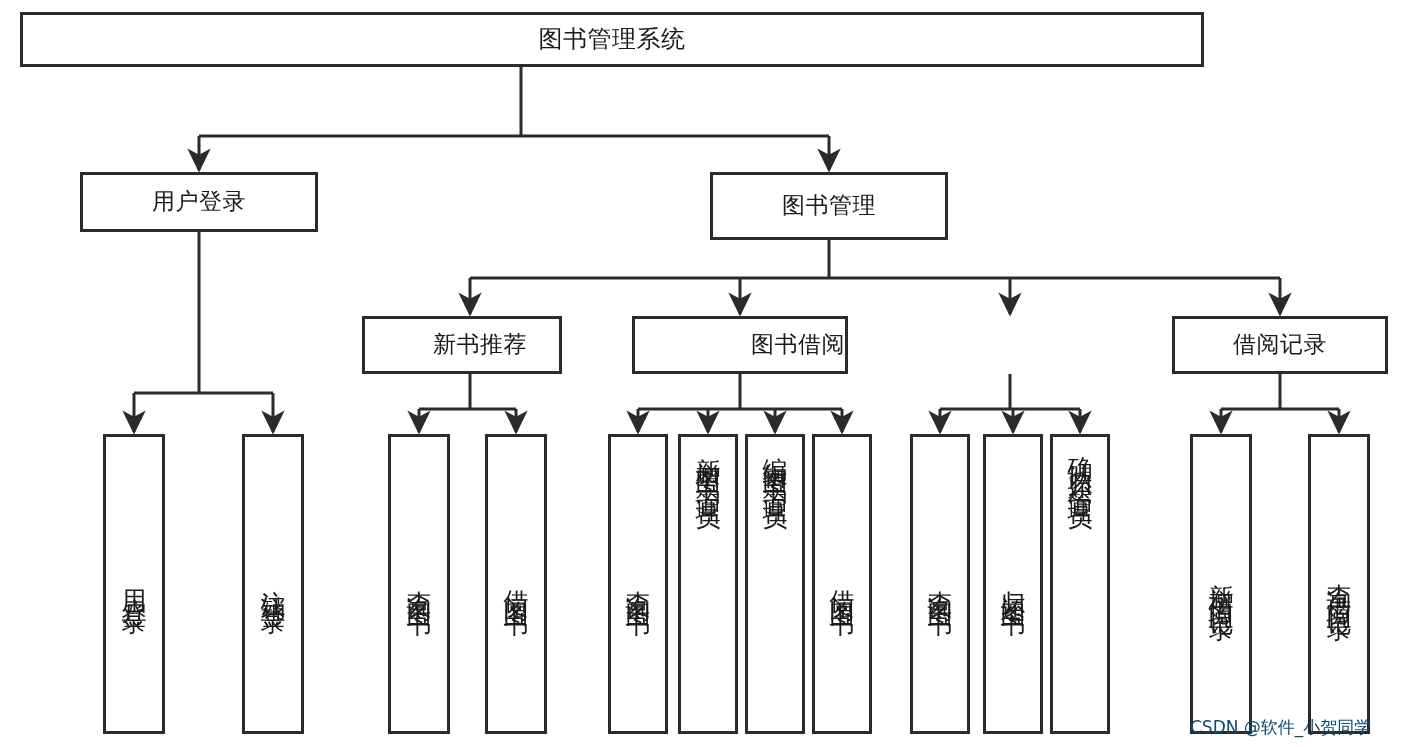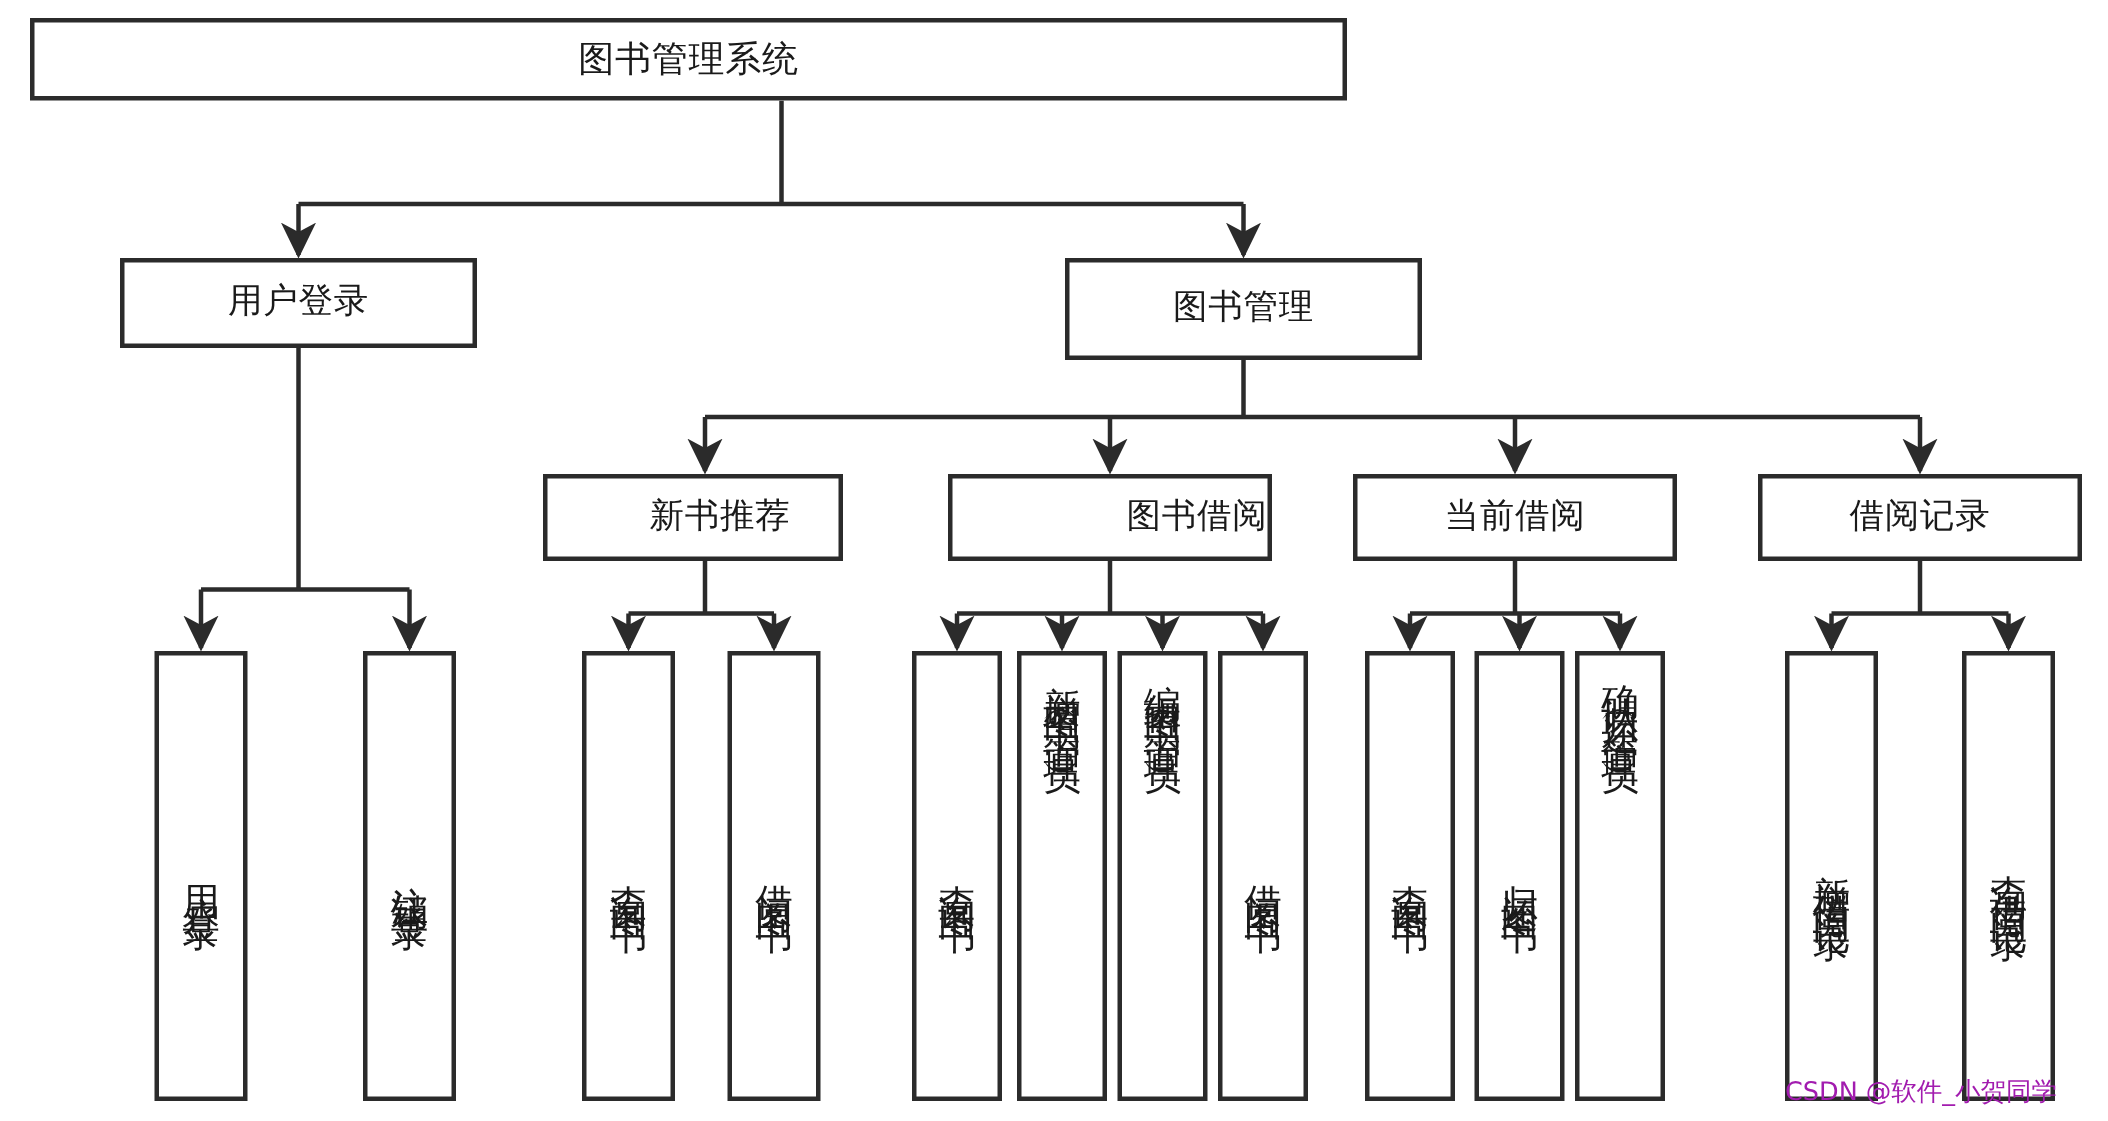--- a/index.html
+++ b/index.html
@@ -117,37 +117,34 @@
       <line x1="1010" y1="374" x2="1010" y2="409" stroke="#2b2b2b" stroke-width="3"></line>
       <line x1="940" y1="409" x2="1080" y2="409" stroke="#2b2b2b" stroke-width="3"></line>
       <line x1="940" y1="409" x2="940" y2="432" stroke="#2b2b2b" stroke-width="3" marker-end="url(#arw)"></line>
       <line x1="1013" y1="409" x2="1013" y2="432" stroke="#2b2b2b" stroke-width="3" marker-end="url(#arw)"></line>
       <line x1="1080" y1="409" x2="1080" y2="432" stroke="#2b2b2b" stroke-width="3" marker-end="url(#arw)"></line>
       <line x1="1280" y1="374" x2="1280" y2="409" stroke="#2b2b2b" stroke-width="3"></line>
       <line x1="1221" y1="409" x2="1339" y2="409" stroke="#2b2b2b" stroke-width="3"></line>
       <line x1="1221" y1="409" x2="1221" y2="432" stroke="#2b2b2b" stroke-width="3" marker-end="url(#arw)"></line>
       <line x1="1339" y1="409" x2="1339" y2="432" stroke="#2b2b2b" stroke-width="3" marker-end="url(#arw)"></line>
     </svg>
-<div class="node h root" style="left: 20px; top: 12px; width: 878px; height: 55px; border-color: rgb(43, 43, 43); background: rgb(255, 255, 255);">
+<div class="node h root" style="left: 20px; top: 12px; width: 1184px; height: 55px; border-color: rgb(43, 43, 43); background: rgb(255, 255, 255);">
       <span class="label">图书管理系统</span>
     </div>
     <div class="node h" style="left: 80px; top: 172px; width: 238px; height: 60px; border-color: rgb(43, 43, 43); background: rgb(255, 255, 255);">
       <span class="label">用户登录</span>
     </div>
     <div class="node h" style="left: 710px; top: 172px; width: 238px; height: 68px; border-color: rgb(43, 43, 43); background: rgb(255, 255, 255);">
       <span class="label">图书管理</span>
     </div>
     <div class="node h" style="left: 362px; top: 316px; width: 200px; height: 58px; border-color: rgb(43, 43, 43); background: rgb(255, 255, 255); padding-left: 36px;">
       <span class="label">新书推荐</span>
     </div>
     <div class="node h" style="left: 632px; top: 316px; width: 216px; height: 58px; border-color: rgb(43, 43, 43); background: rgb(255, 255, 255); justify-content: flex-end;">
       <span class="label">图书借阅</span>
-    </div>
-    <div class="node h" style="left: 902px; top: 316px; width: 216px; height: 58px; border-color: rgb(43, 43, 43); background: rgb(255, 255, 255);">
-      <span class="label">当前借阅</span>
     </div>
     <div class="node h" style="left: 1172px; top: 316px; width: 216px; height: 58px; border-color: rgb(43, 43, 43); background: rgb(255, 255, 255);">
       <span class="label">借阅记录</span>
     </div>
     <div class="node v center" style="left: 103px; top: 434px; width: 62px; height: 300px; border-color: rgb(43, 43, 43); background: rgb(255, 255, 255);">
       <span class="label">用户登录</span>
     </div>
     <div class="node v center" style="left: 242px; top: 434px; width: 62px; height: 300px; border-color: rgb(43, 43, 43); background: rgb(255, 255, 255);">
       <span class="label">注销登录</span>
     </div>
@@ -177,14 +174,14 @@
     </div>
     <div class="node v top" style="left: 1050px; top: 434px; width: 60px; height: 300px; border-color: rgb(43, 43, 43); background: rgb(255, 255, 255);">
       <span class="label">确认归还（管理员）</span>
     </div>
     <div class="node v center" style="left: 1190px; top: 434px; width: 62px; height: 300px; border-color: rgb(43, 43, 43); background: rgb(255, 255, 255);">
       <span class="label">新增借阅记录</span>
     </div>
     <div class="node v center" style="left: 1308px; top: 434px; width: 62px; height: 300px; border-color: rgb(43, 43, 43); background: rgb(255, 255, 255);">
       <span class="label">查询借阅记录</span>
     </div>
-    <div class="watermark" style="left: 1190px; top: 716px; color: #a21caf;">CSDN @软件_小贺同学</div>
+    <div class="watermark" style="left: 1190px; top: 716px; color: #0c4a6e;">CSDN @软件_小贺同学</div>
   </div>
 
 </body></html>

